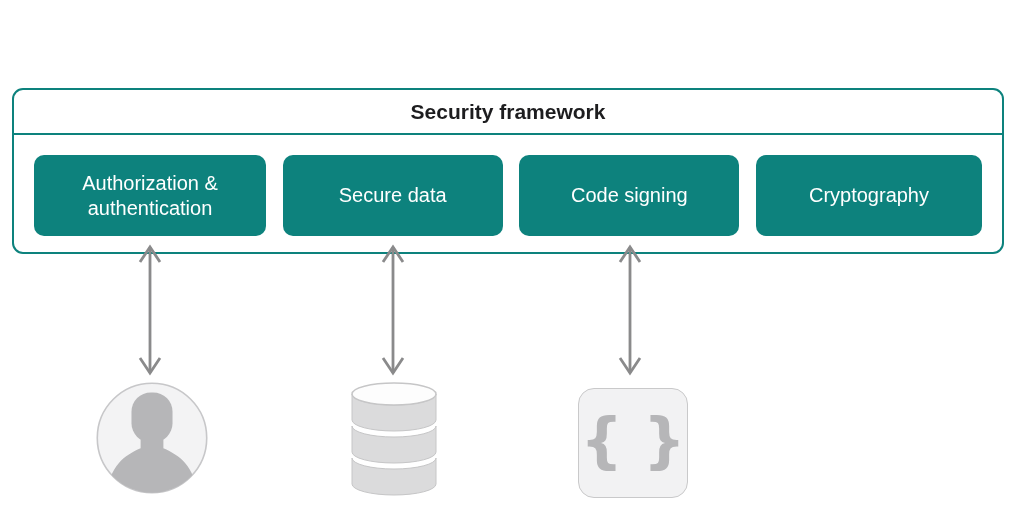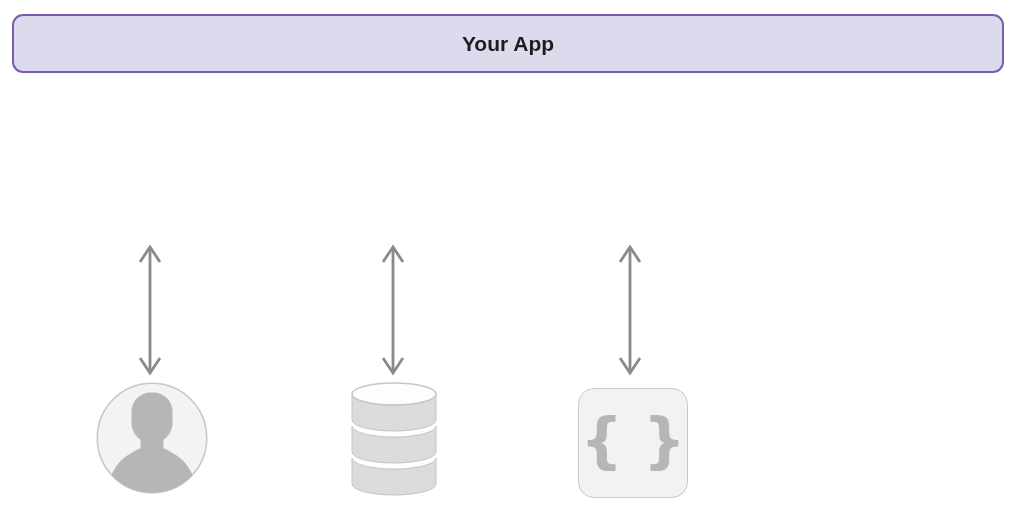--- a/index.html
+++ b/index.html
@@ -78,24 +78,32 @@
     font-family:"DejaVu Sans", sans-serif;
     font-size:60px;font-weight:600;color:var(--icon-gray);
   }
   .code-box span{line-height:1;transform:translateY(-3px);}
 </style>
 </head>
 <body>
 
 <div class="canvas">
 
-  <div class="app-box">
-    <span>Your App</span>
+
+  <div class="framework-box">
+    <div class="framework-header">
+      <span>Security framework</span>
+    </div>
+    <div class="modules">
+      <div class="module m0">Authorization &amp; authentication</div>
+      <div class="module m1">Secure data</div>
+      <div class="module m2">Code signing</div>
+      <div class="module m3">Cryptography</div>
+    </div>
   </div>
-
 
   <svg class="arrow a0" viewBox="0 0 26 132" aria-hidden="true">
     <path d="M13 3 L13 129"></path>
     <path d="M3 18 L13 3 L23 18"></path>
     <path d="M3 114 L13 129 L23 114"></path>
   </svg>
   <svg class="arrow a1" viewBox="0 0 26 132" aria-hidden="true">
     <path d="M13 3 L13 129"></path>
     <path d="M3 18 L13 3 L23 18"></path>
     <path d="M3 114 L13 129 L23 114"></path>

